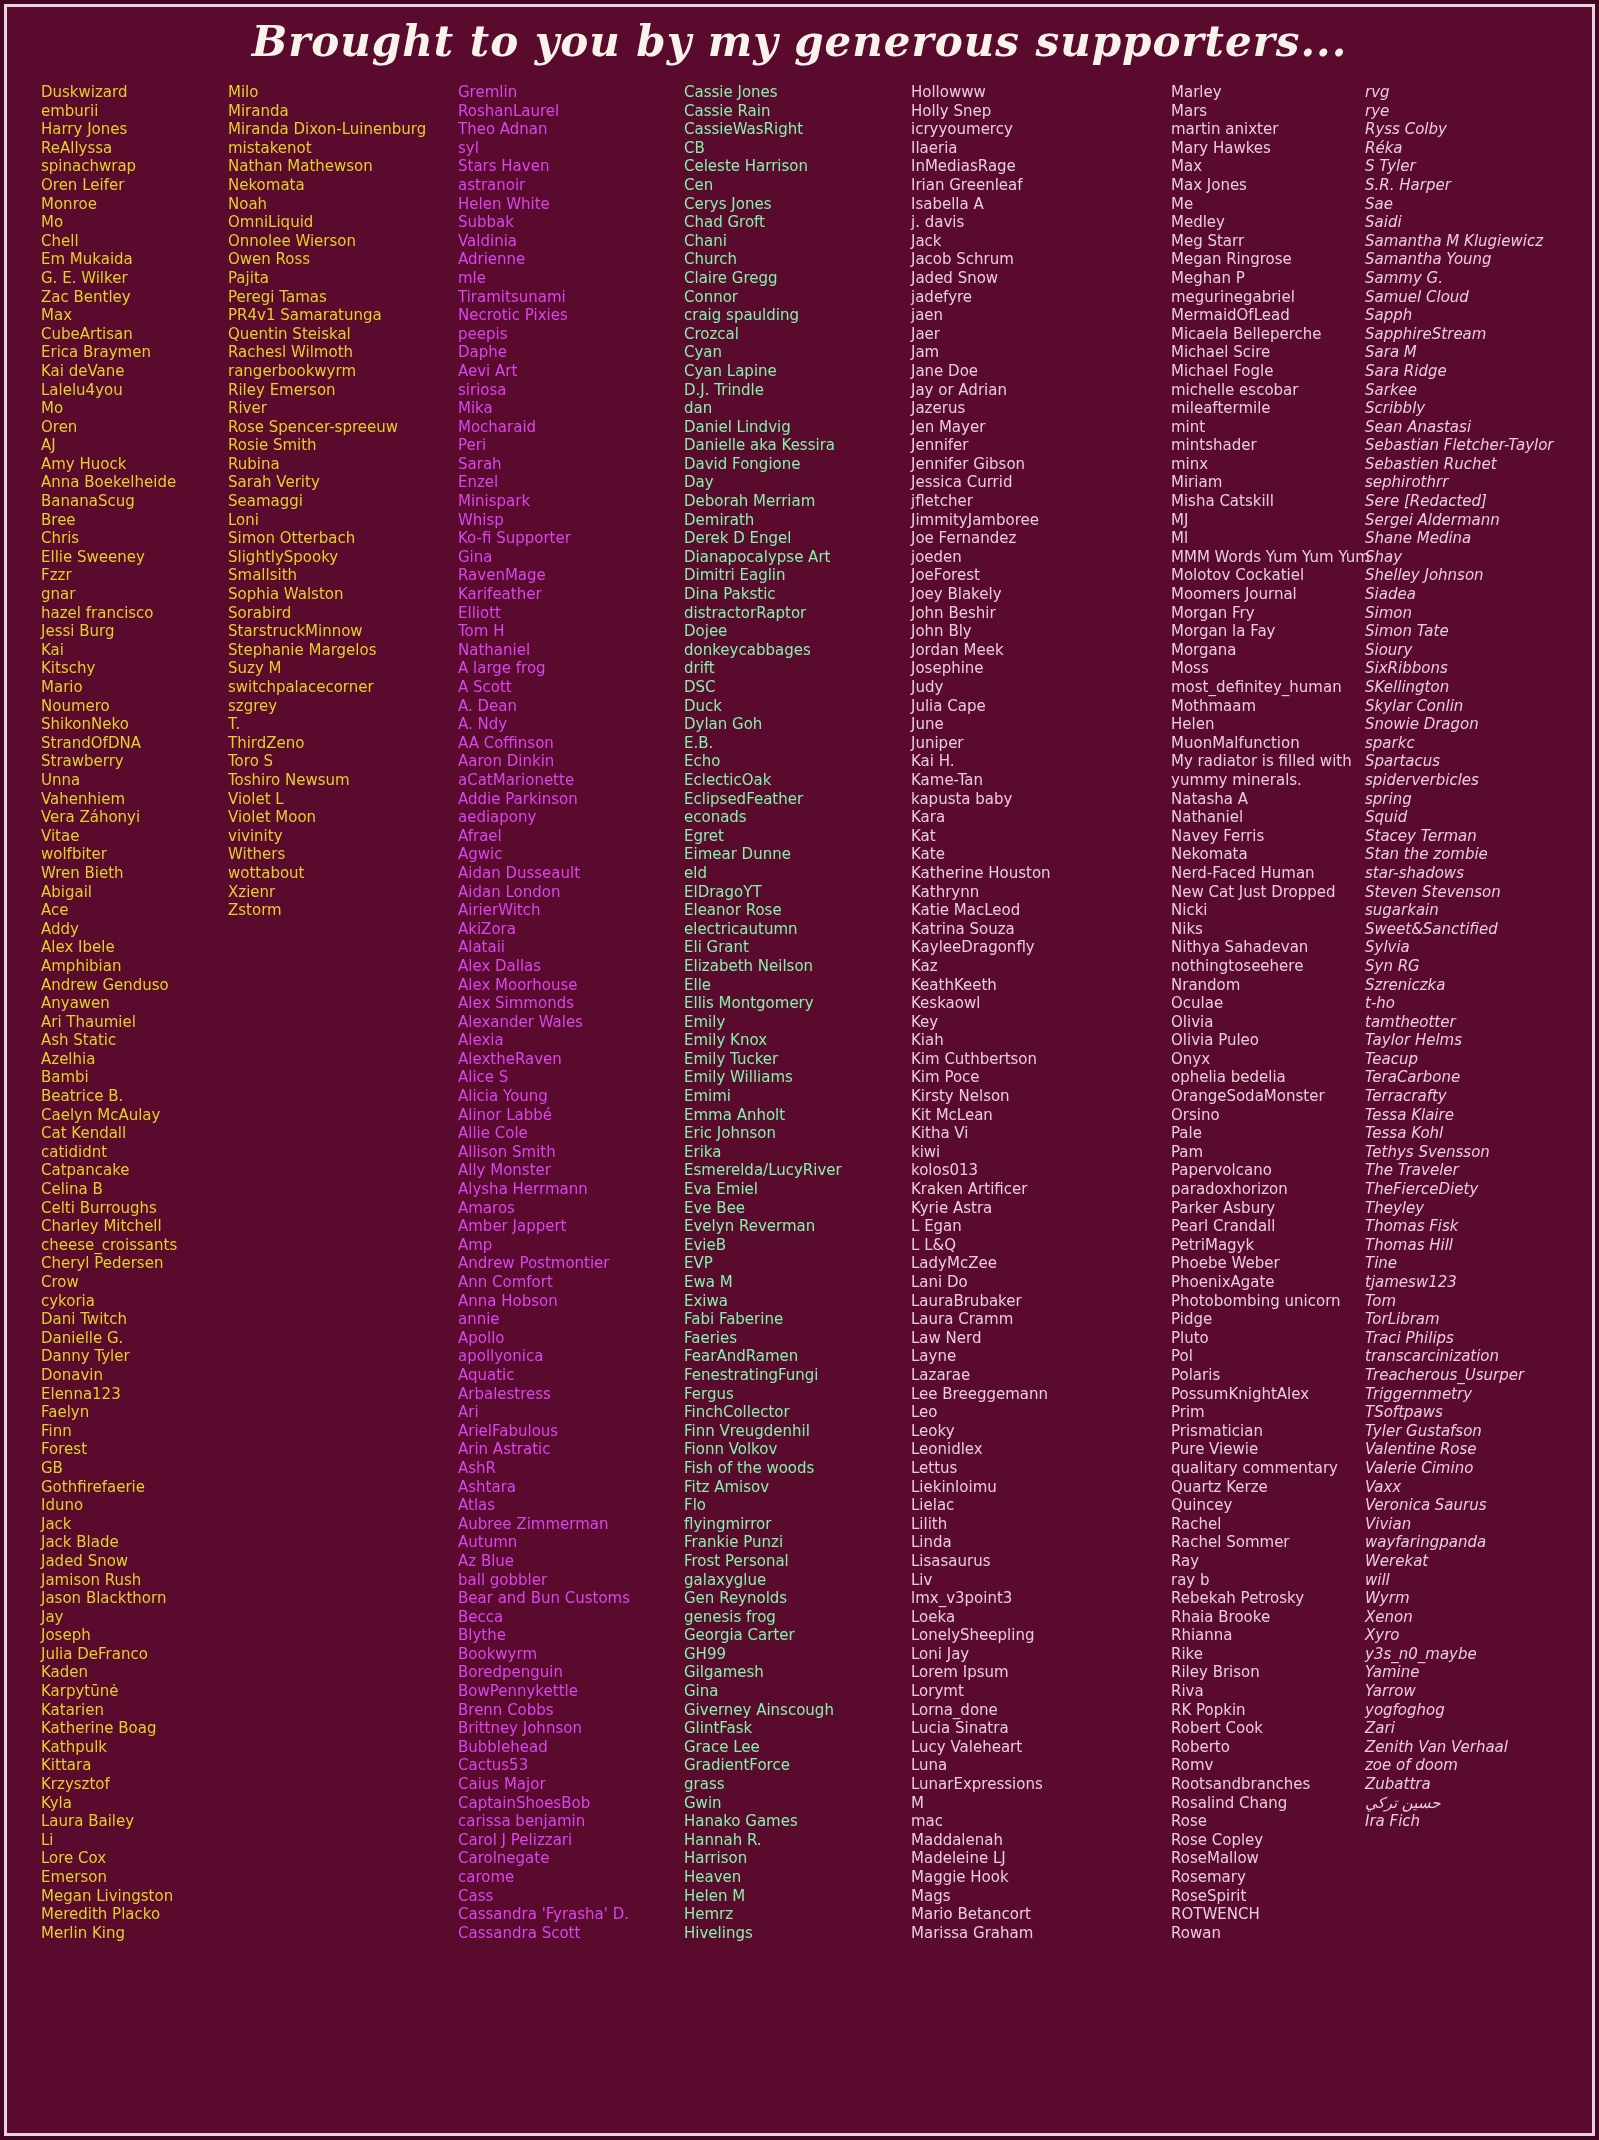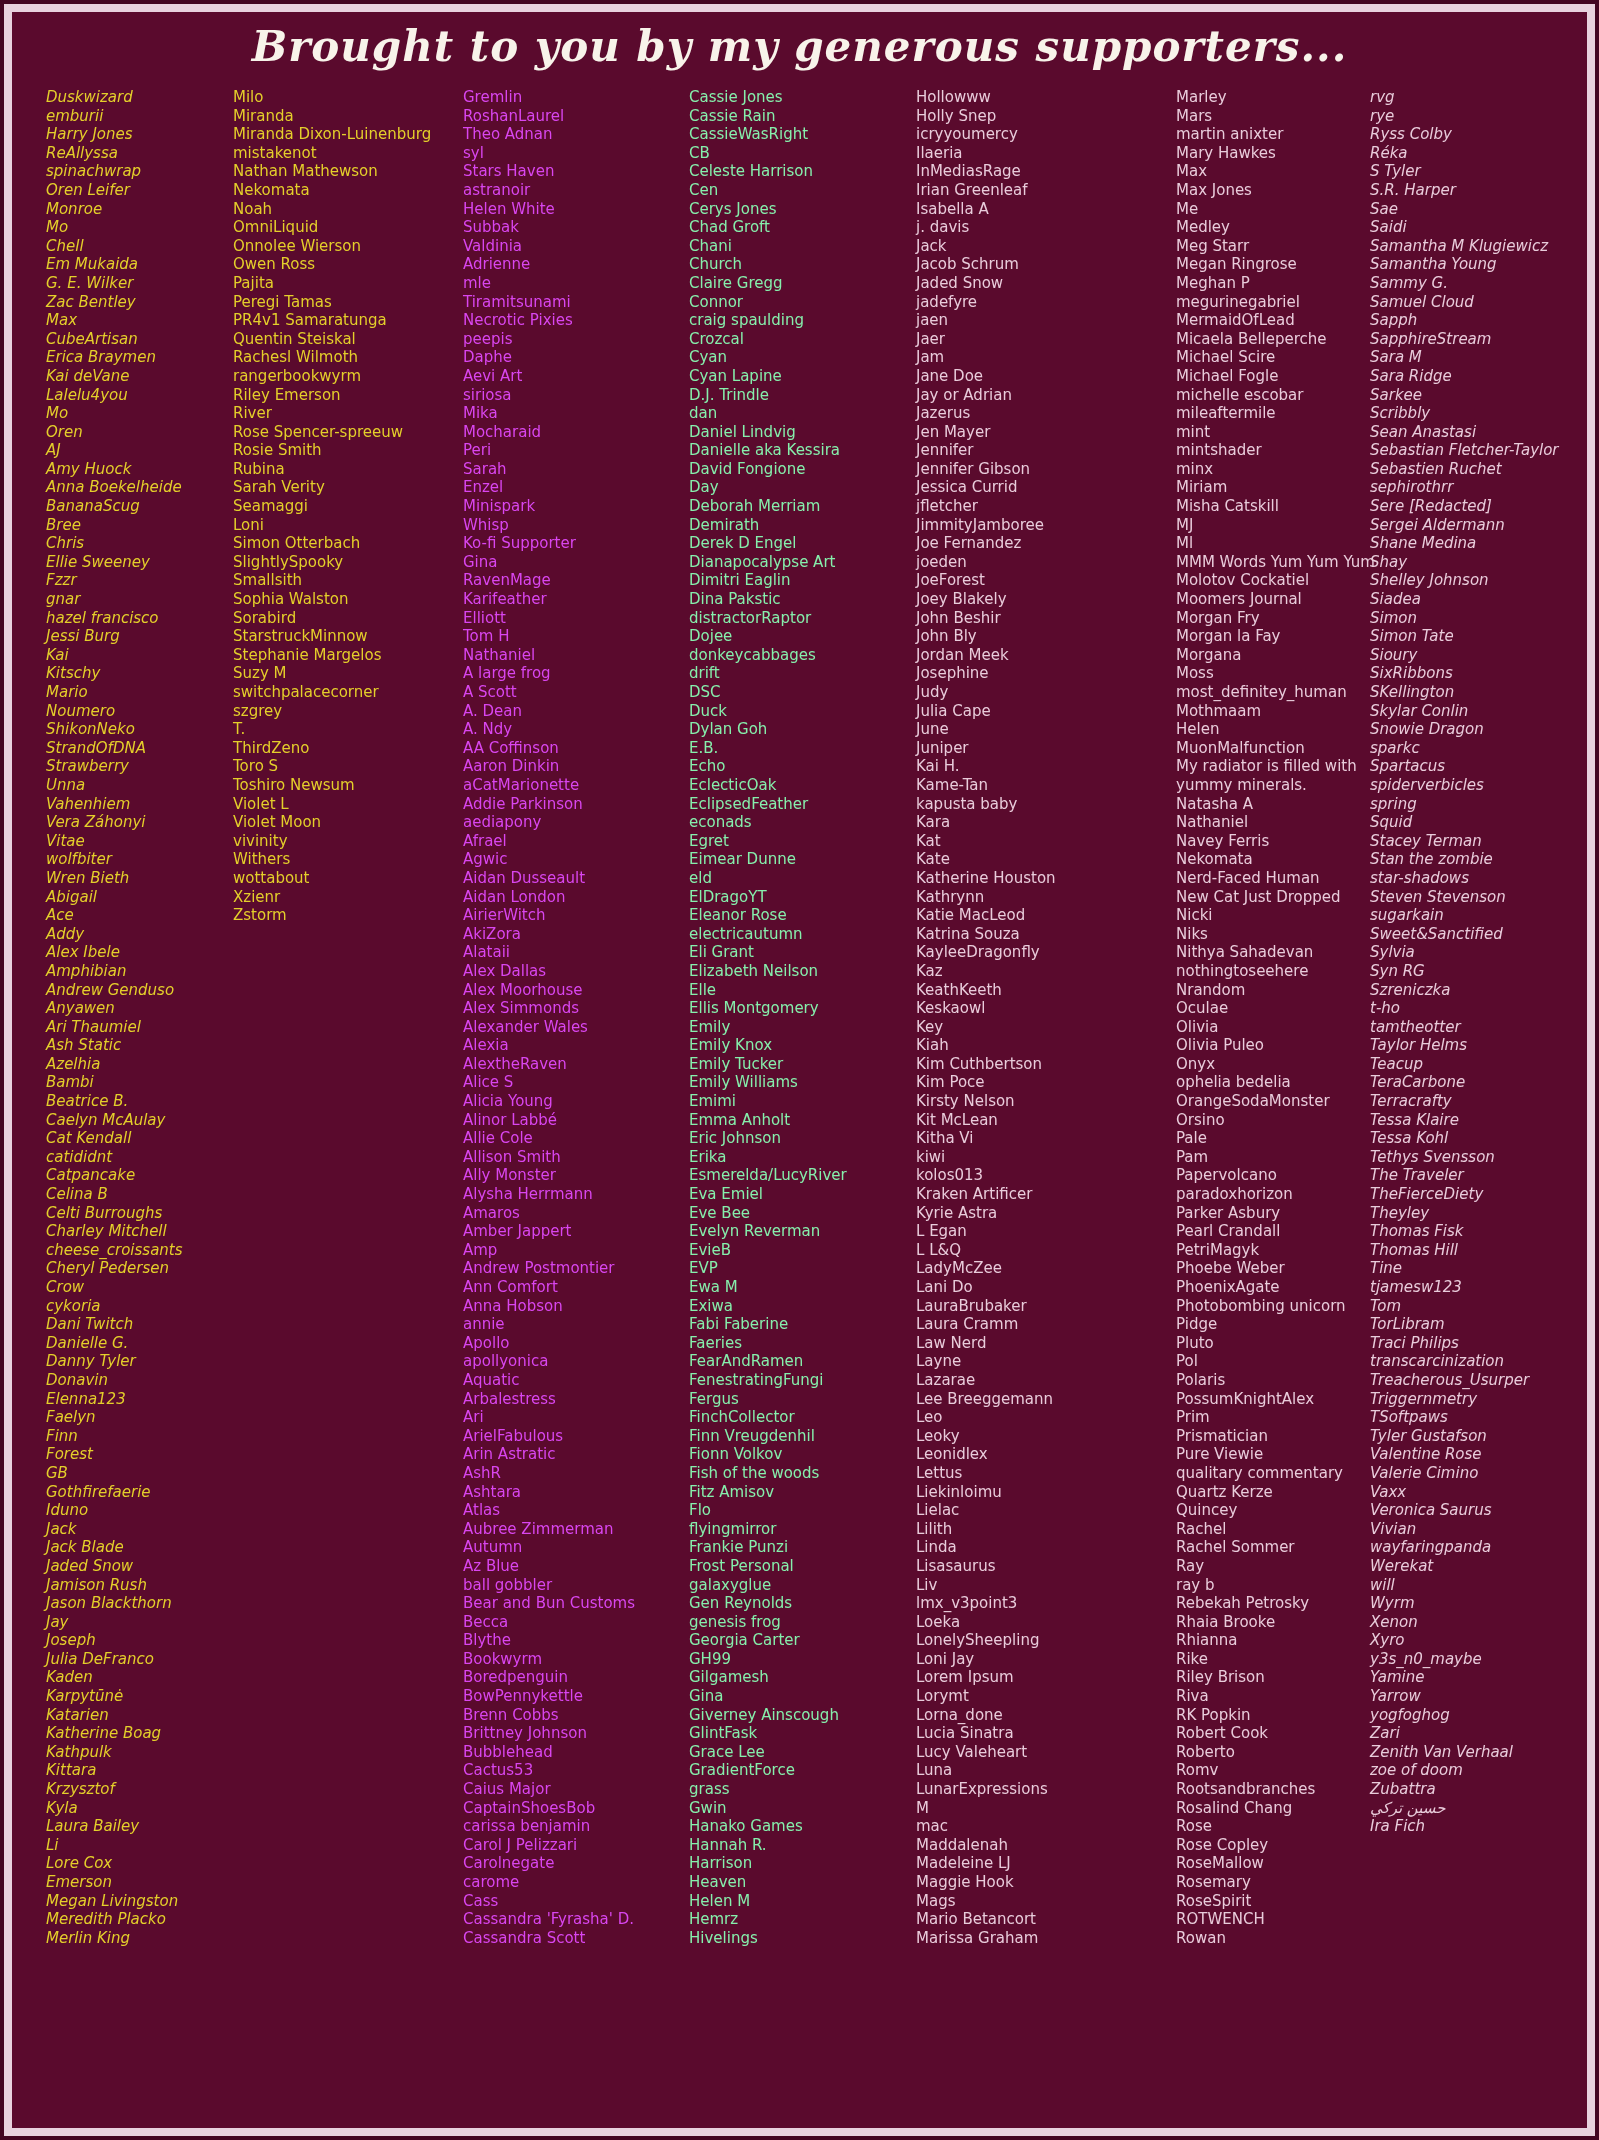--- a/index.html
+++ b/index.html
@@ -8,21 +8,21 @@
     width: 1599px;
     height: 2140px;
     background: #430622;
     overflow: hidden;
     font-family: "DejaVu Sans", sans-serif;
   }
   .page {
     position: absolute;
     left: 4px; top: 4px; right: 4px; bottom: 4px;
     background: #5a0a2d;
-    border: 8px solid #f97316;
+    border: 3px solid #f97316;
   }
   .title {
     position: absolute;
     top: 10px;
     left: 0;
     width: 100%;
     margin: 0;
     text-align: center;
     font-family: "DejaVu Serif", serif;
     font-style: italic;
@@ -37,21 +37,21 @@
   }
   .col {
     position: absolute;
     top: 76px;
     font-size: 15px;
     line-height: 18.6px;
   }
   .col .line {
     white-space: normal;
   }
-  .c0 { left: 34px;   width: 184px; font-style: italic; }
+  .c0 { left: 34px;   width: 184px; }
   .c1 { left: 221px;  width: 226px; }
   .c2 { left: 451px;  width: 222px; }
   .c3 { left: 677px;  width: 224px; }
   .c4 { left: 904px;  width: 224px; }
   .c5 { left: 1132px; width: 224px; margin-left: 32px; }
   .c6 { left: 1358px; width: 232px; font-style: italic; }
 </style>
 </head>
 <body>
 

